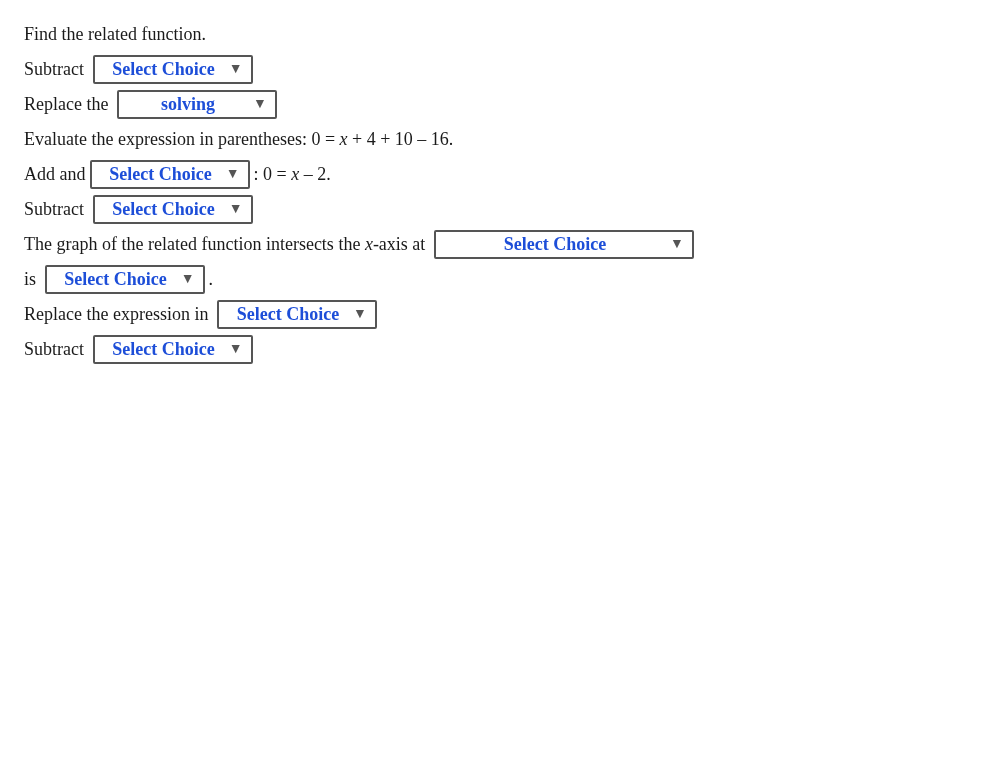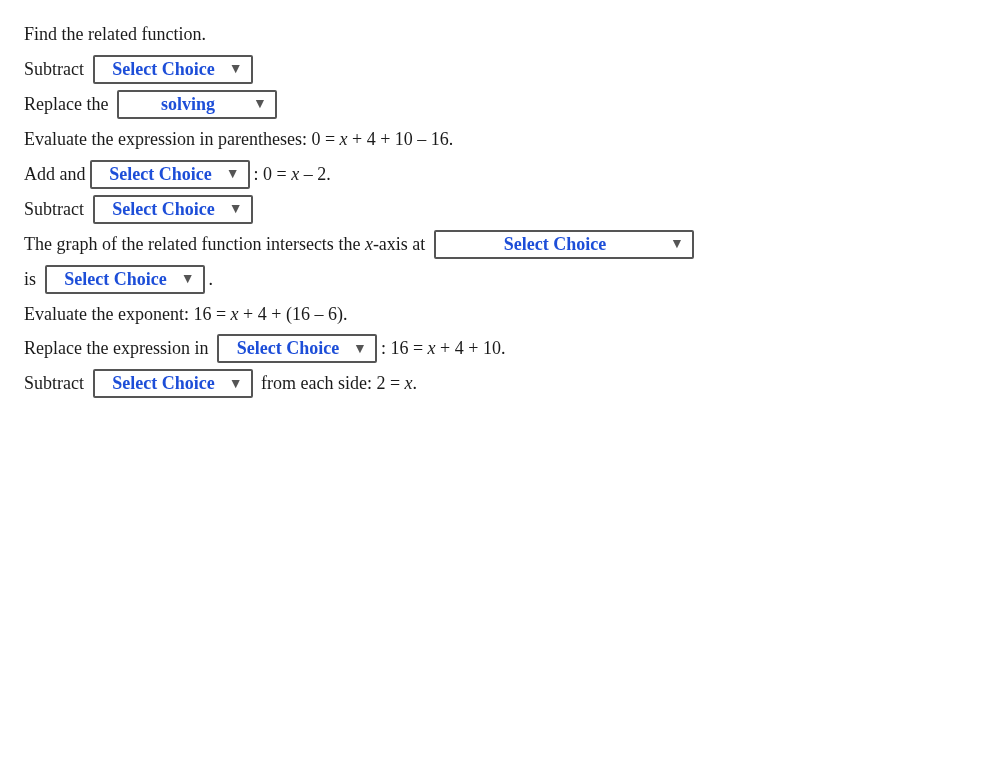--- a/index.html
+++ b/index.html
@@ -130,36 +130,31 @@
   <div class="line">
     <span class="text">is </span>
     <button class="select-dropdown">
       <span class="dropdown-text">Select Choice</span>
       <span class="chevron">▼</span>
     </button>
     <span class="text">.</span>
   </div>
 
 
-  <div class="line">
-    <span class="text">Evaluate the exponent: 16 = <span class="math">x</span> + 4 + (16 – 6).</span>
-  </div>
 
   <div class="line">
     <span class="text">Replace the expression in </span>
     <button class="select-dropdown">
       <span class="dropdown-text">Select Choice</span>
       <span class="chevron">▼</span>
     </button>
-    <span class="text">: 16 = <span class="math">x</span> + 4 + 10.</span>
   </div>
 
 
   <div class="line">
     <span class="text">Subtract </span>
     <button class="select-dropdown">
       <span class="dropdown-text">Select Choice</span>
       <span class="chevron">▼</span>
     </button>
-    <span class="text"> from each side: 2 = <span class="math">x</span>.</span>
   </div>
 
 </div>
 
 </body></html>

